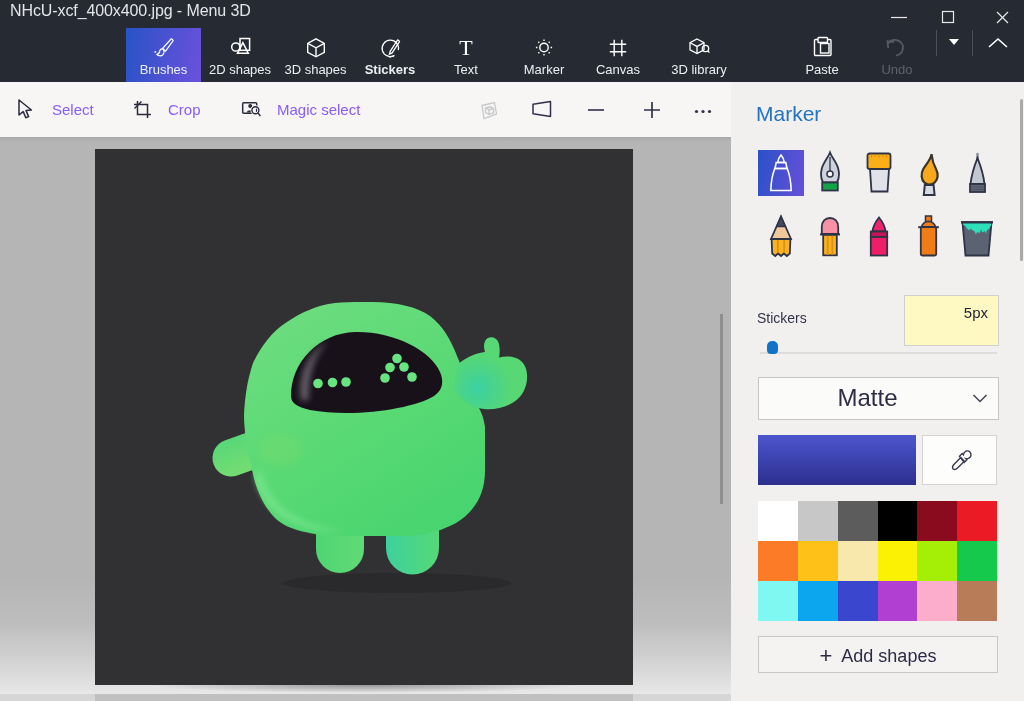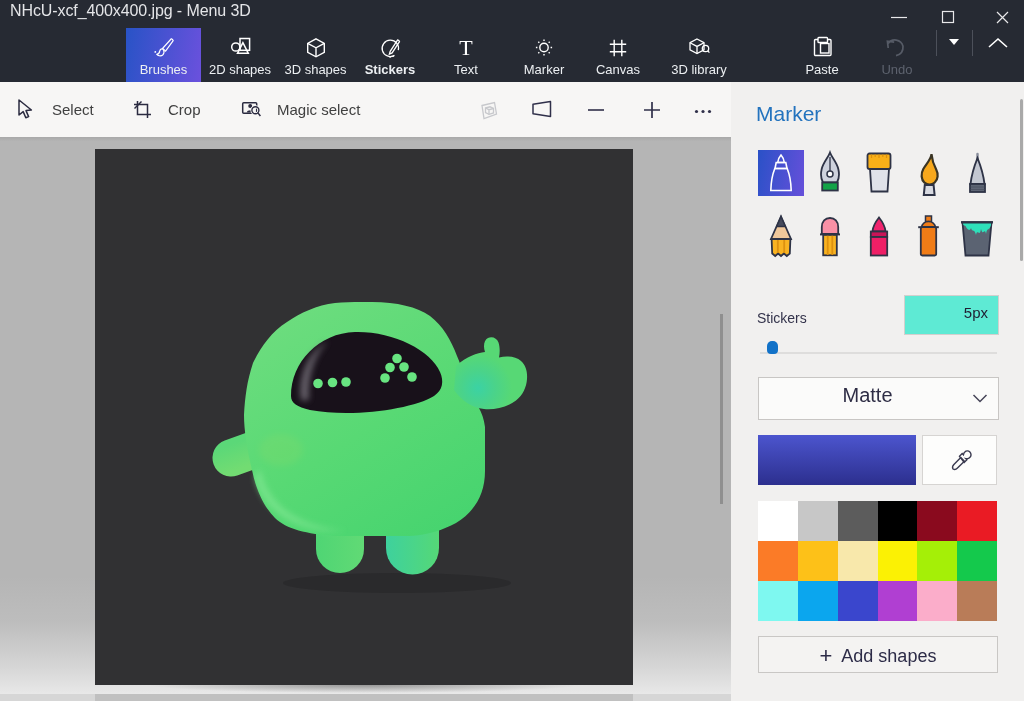--- a/index.html
+++ b/index.html
@@ -13,40 +13,40 @@
 
 
 #toolbar { position:absolute; left:0; top:28px; width:1024px; height:54px; background:#262a33; }
 .tab { position:absolute; top:0; height:54px; text-align:center; color:#eceff2; }
 .tab .ticon { position:absolute; left:50%; transform:translateX(-50%); top:8px; }
 .tab .tlabel { position:absolute; left:50%; transform:translateX(-50%); top:34px; font-size:13px; white-space:nowrap; }
 .tab.sel { background:linear-gradient(100deg,#2853c6,#6b51dd); }
 
 
 #subbar { position:absolute; left:0; top:82px; width:731px; height:55px; background:#f7f6f5; }
-.sublabel { position:absolute; top:0; height:55px; line-height:55px; font-size:15px; color:#404040; }
+.sublabel { position:absolute; top:0; height:55px; line-height:55px; font-size:15px; color:#8b5cf6; }
 
 
 #canvasarea { position:absolute; left:0; top:137px; width:731px; height:564px;
   background:linear-gradient(#a9a9a9 0%, #b5b5b5 0.8%, #b5b5b5 78%, #bdbdbd 86%, #d6d6d6 94%, #e9e9e9 99%); }
 #darkimg { position:absolute; left:95px; top:12px; width:538px; height:536px; background:#313133; }
 #imgshadow { position:absolute; left:95px; top:548px; width:538px; height:10px;
   background:radial-gradient(ellipse 50% 100% at 50% 0%, rgba(90,90,90,0.55), rgba(120,120,120,0) 80%); }
 
 
 #panel { position:absolute; left:731px; top:82px; width:293px; height:619px; background:#f1f0ef; }
 #panel h1 { position:absolute; left:25px; top:20px; font-size:21px; font-weight:normal; color:#2373be; }
 .brushrow { position:absolute; width:46px; height:46px; }
 #thick { position:absolute; left:26px; top:228px; font-size:14px; color:#33334b; }
-#pxbox { position:absolute; left:173px; top:213px; width:95px; height:40px; background:#5eead4; border:1px solid #d2d0ce; }
+#pxbox { position:absolute; left:173px; top:213px; width:95px; height:51px; background:#fef9c3; border:1px solid #d2d0ce; }
 #pxbox span { position:absolute; right:10px; top:8px; font-size:15px; color:#201f33; }
 #slider { position:absolute; left:29px; top:270px; width:237px; height:2px; background:#dedddc; }
 #sthumb { position:absolute; left:36px; top:259px; width:11px; height:13px; background:#1272c8; border-radius:5px 5px 4px 4px; }
 #matte { position:absolute; left:27px; top:295px; width:241px; height:43px; background:#fbfbfa; border:1px solid #c8c6c4; }
-#matte span { position:absolute; left:0; right:22px; top:6px; text-align:center; font-size:20px; color:#2e2d45; }
+#matte span { position:absolute; left:0; right:22px; top:6px; text-align:center; font-size:24px; color:#2e2d45; }
 #swatch { position:absolute; left:27px; top:353px; width:158px; height:50px; background:linear-gradient(#4c55ce, #2c2f8e); }
 #dropperbtn { position:absolute; left:191px; top:353px; width:75px; height:50px; background:#fdfdfc; border:1px solid #d6d4d2; }
 #palette { position:absolute; left:27px; top:419px; width:240px; height:120px; }
 .pc { position:absolute; width:40px; height:40px; }
 #addcol { position:absolute; left:27px; top:554px; width:240px; height:37px; background:#f4f3f2; border:1px solid #c9c7c5; text-align:center; }
 #addcol span { font-size:18px; color:#2c2b47; line-height:35px; }
 #pscroll { position:absolute; left:289px; top:17px; width:3px; height:162px; background:#a9a9a9; border-radius:2px; }
 
 
 #vscroll { position:absolute; left:720px; top:177px; width:3px; height:190px; background:#8f8f8f; }

